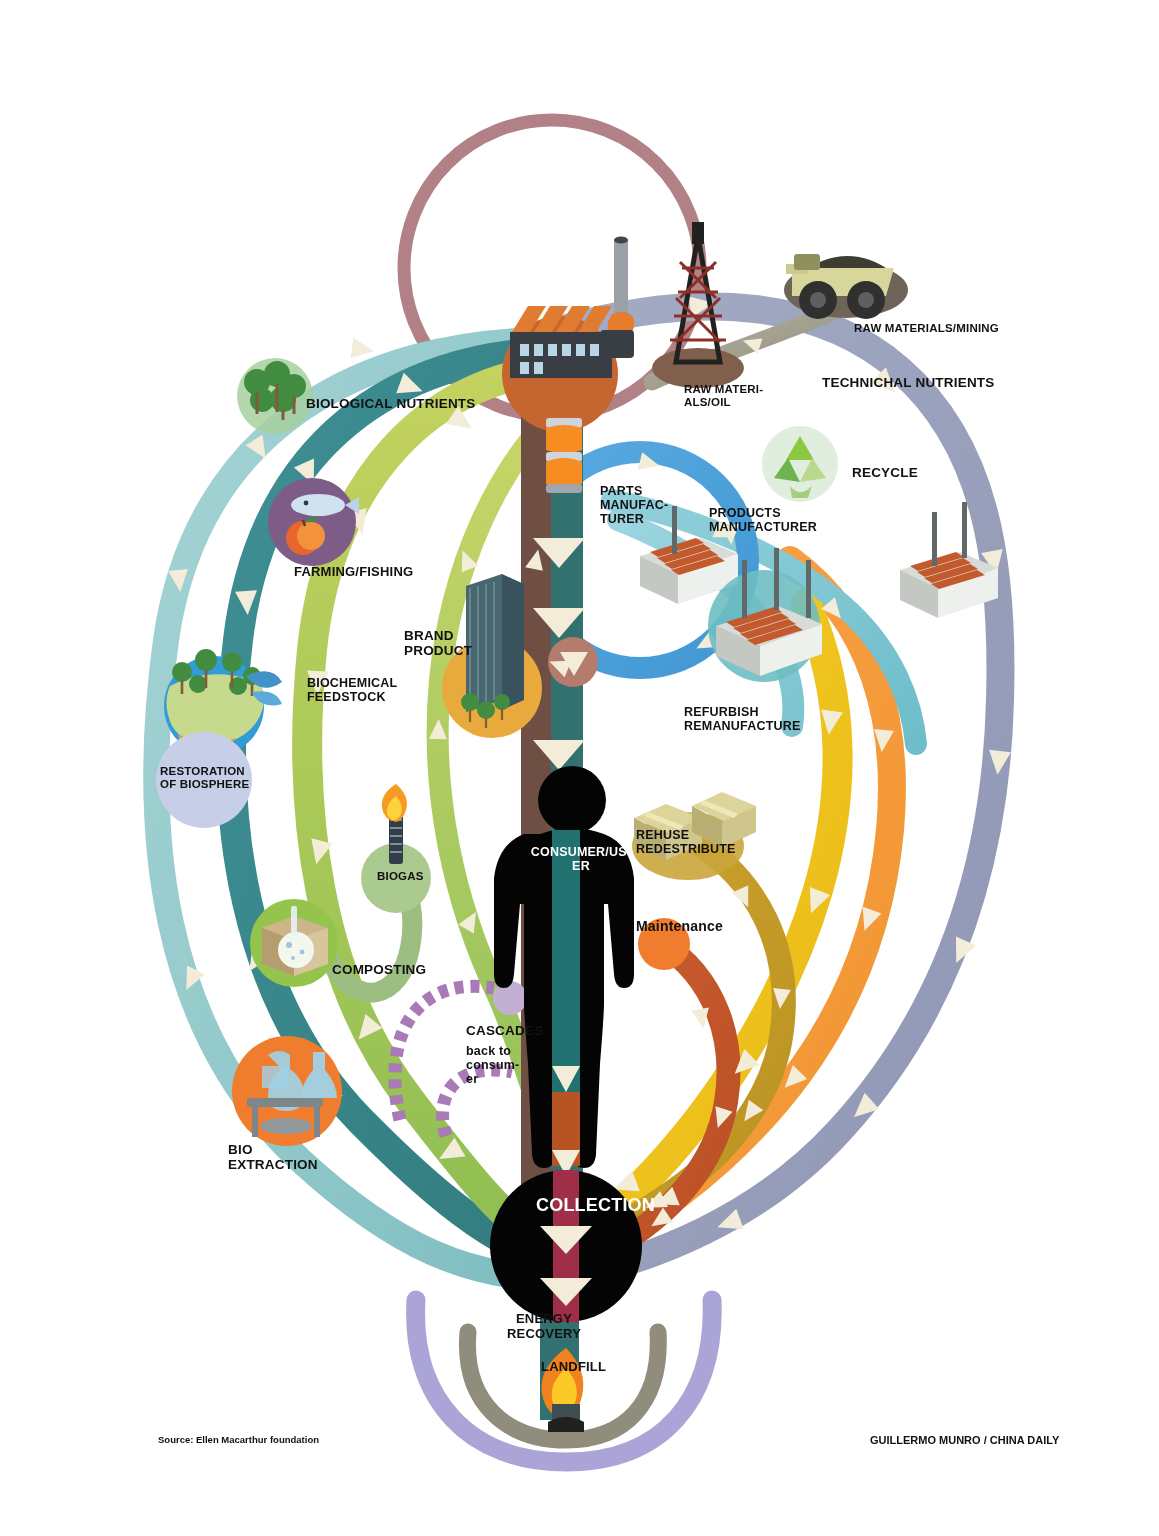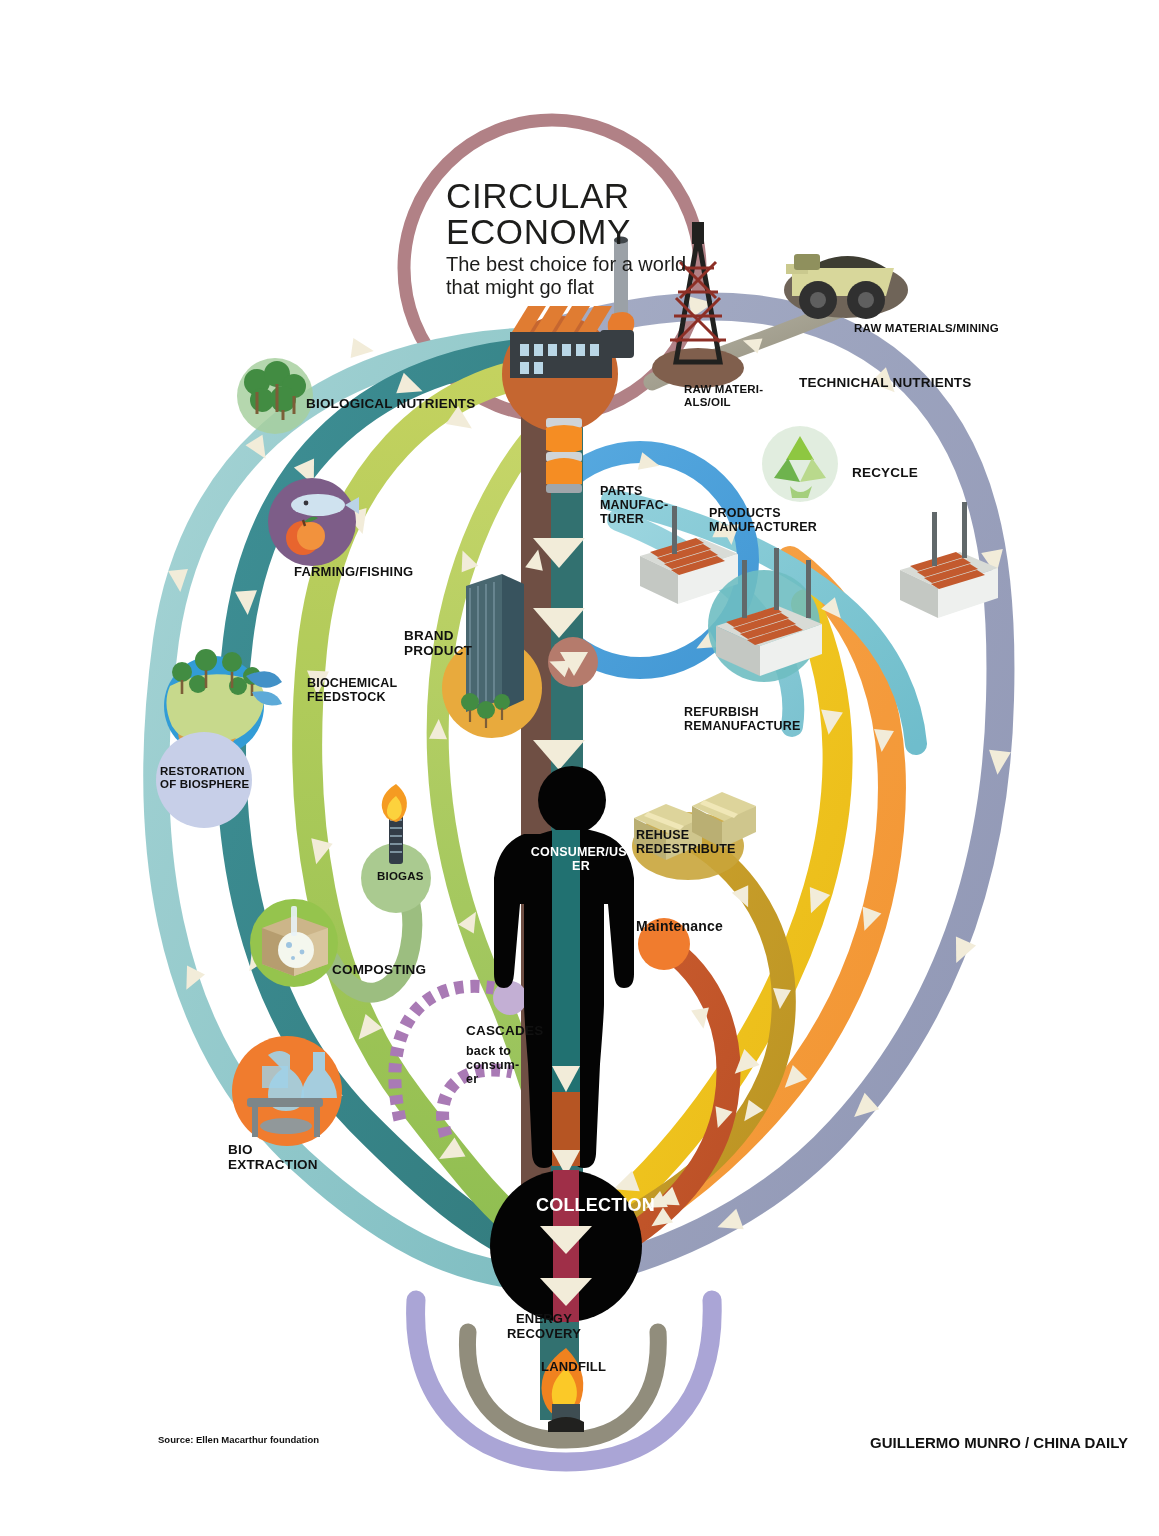--- a/index.html
+++ b/index.html
@@ -35,21 +35,21 @@
     letter-spacing: .6px; color: #1d1d1b;
     font-family: "Liberation Sans", sans-serif;
   }
   .title-sub {
     margin-top: 4px;
     font-size: 20px; line-height: 1.12; color: #1d1d1b;
     font-weight: normal;
   }
 
   .footer-l { position:absolute; left:158px; top:1434px; font-size:9.5px; font-weight:bold; color:#111; }
-  .footer-r { position:absolute; left:870px; top:1434px; font-size:15px; font-weight:bold; color:#111; }
+  .footer-r { position:absolute; left:870px; top:1434px; font-size:11px; font-weight:bold; color:#111; }
 </style>
 </head>
 <body>
 
 <div id="stage">
 
   <svg class="layer" viewBox="0 0 1159 1536">
     <defs>
       <marker id="none"></marker>
       <linearGradient id="gTealPale" x1="0" y1="0" x2="1" y2="1">
@@ -479,29 +479,24 @@
       <g>
         <path d="M566,1348 q22,22 16,48 q-5,20 -16,24 q-20,-4 -24,-26 q-4,-26 24,-46z" fill="#f0801b"></path>
         <path d="M566,1368 q14,16 10,32 q-4,12 -10,14 q-13,-3 -14,-16 q-2,-16 14,-30z" fill="#fbc824"></path>
         <rect x="552" y="1404" width="28" height="26" fill="#3b4a4f"></rect>
         <path d="M548,1422 q18,-10 36,0 l0,10 l-36,0z" fill="#1d1d1b"></path>
       </g>
 
     </g>
   </svg>
 
-  <div class="title-wrap">
-    <div class="title-main">CIRCULAR</div>
-    <div class="title-main">ECONOMY</div>
-    <div class="title-sub">The best choice for a world that might go flat</div>
-  </div>
 
   <div class="lbl cap" style="left:306px; top:396px; font-size:13.5px;">BIOLOGICAL NUTRIENTS</div>
 
-  <div class="lbl cap" style="left:799px; top:375px; font-size:13.5px;">TECHNICHAL NUTRIENTS</div>
+  <div class="lbl cap" style="left:822px; top:375px; font-size:13.5px;">TECHNICHAL NUTRIENTS</div>
 
   <div class="lbl cap" style="left:826px; top:322px; font-size:11.5px;padding-left:28px;">RAW MATERIALS/MINING</div>
 
   <div class="lbl cap" style="left:684px; top:383px; font-size:11.5px;">RAW MATERI-
 ALS/OIL</div>
 
   <div class="lbl cap" style="left:294px; top:565px; font-size:13px;">FARMING/FISHING</div>
 
   <div class="lbl cap" style="left:307px; top:676px; font-size:12.5px;">BIOCHEMICAL
 FEEDSTOCK</div>

